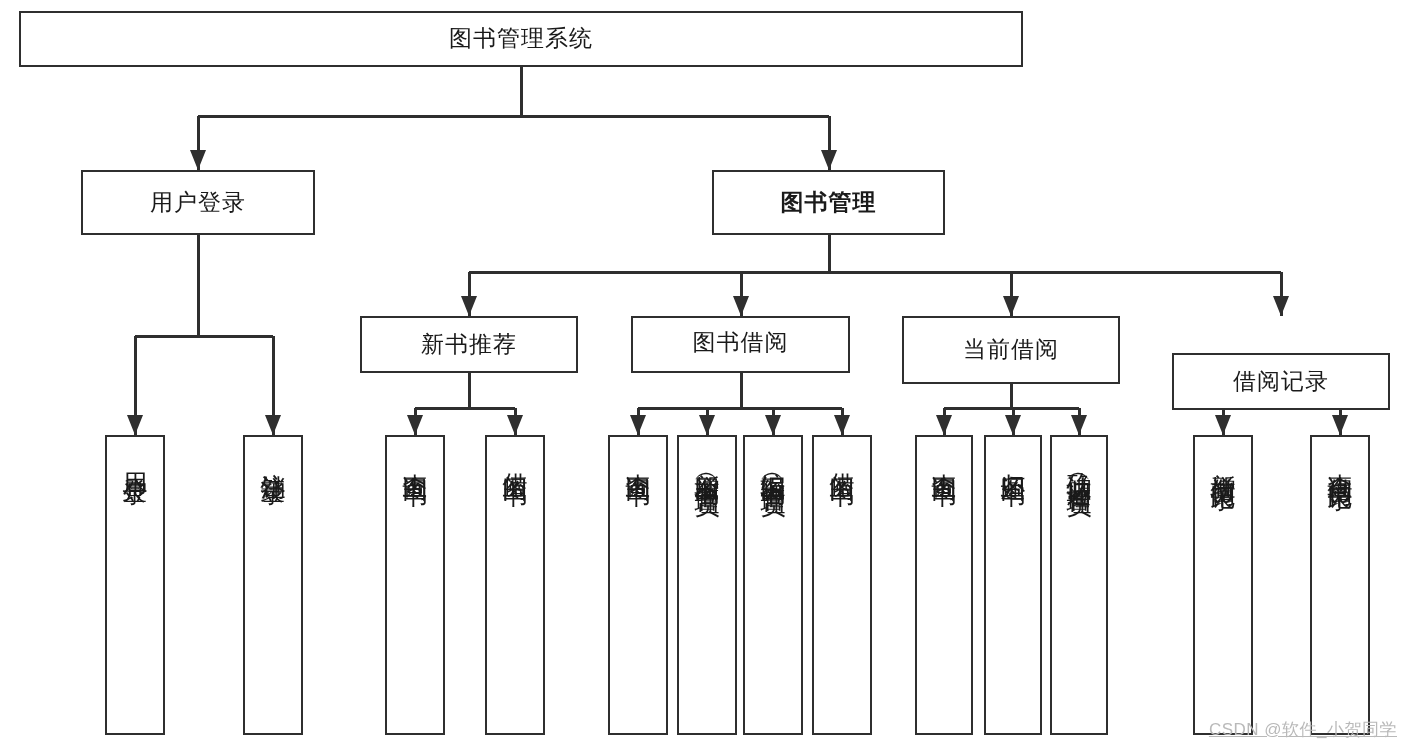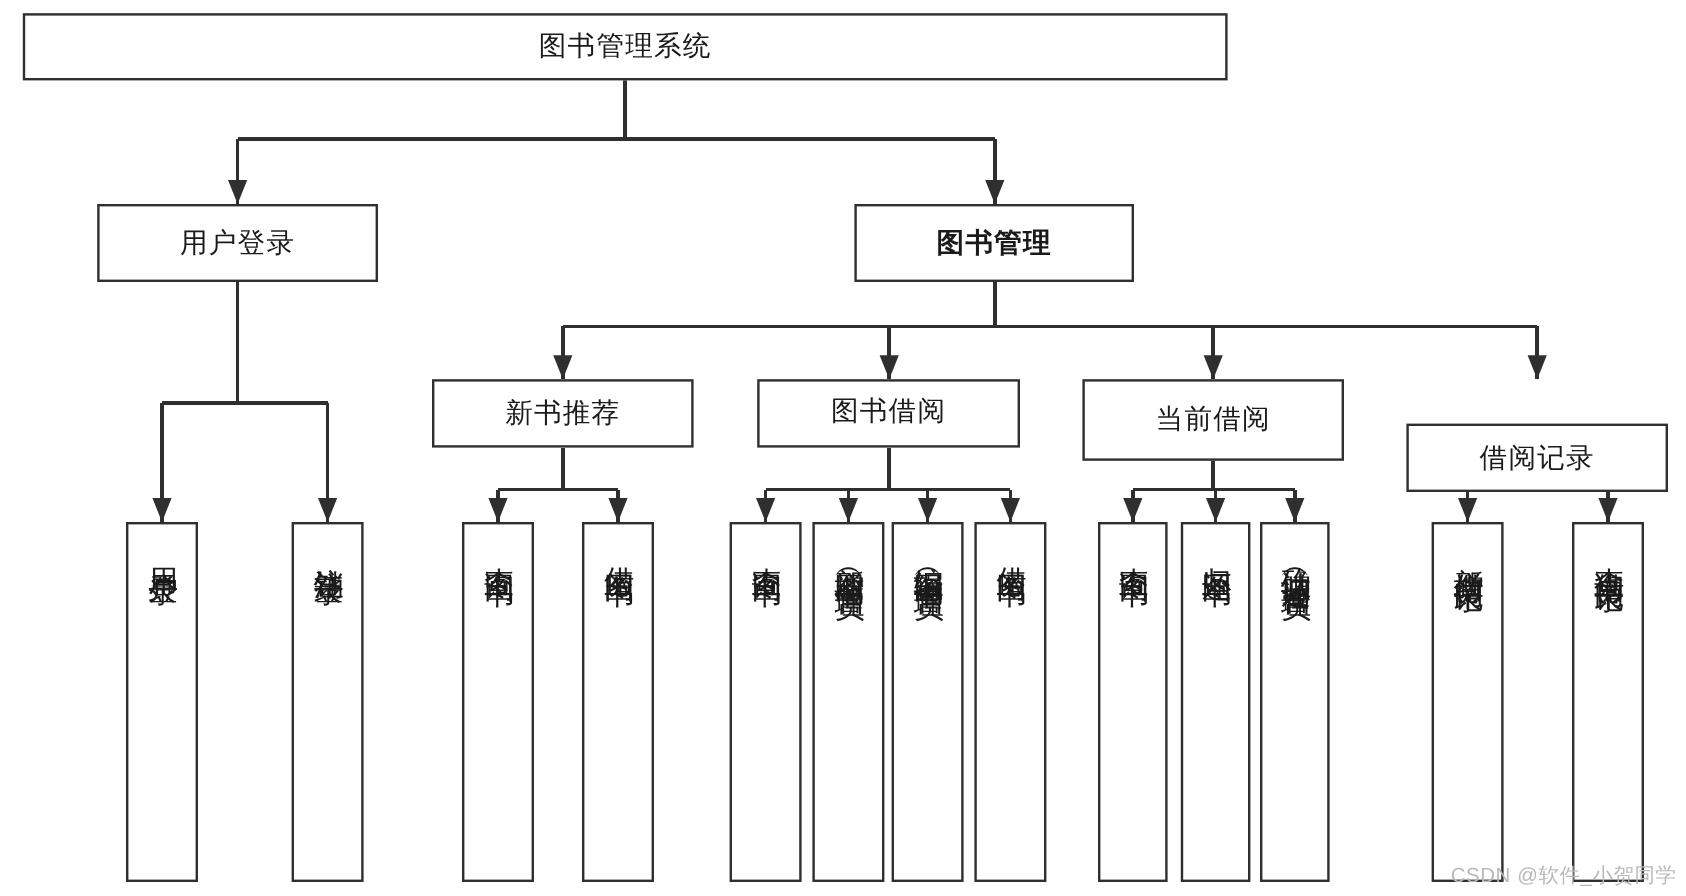--- a/index.html
+++ b/index.html
@@ -60,20 +60,21 @@
   }
   #watermark {
     position: absolute;
     right: 8px;
     bottom: 6px;
     font-size: 17px;
     color: #b9b9b9;
     letter-spacing: 0.5px;
     z-index: 5;
     white-space: nowrap;
+    text-decoration: underline;
   }
 </style>
 </head>
 <body>
 
 <div id="canvas">
   <svg id="edges" viewBox="0 0 1405 747">
       <line x1="521" y1="67" x2="521" y2="116" stroke="#2f2f2f" stroke-width="3" shape-rendering="crispEdges"></line>
       <line x1="198" y1="116" x2="829" y2="116" stroke="#2f2f2f" stroke-width="3" shape-rendering="crispEdges"></line>
       <line x1="198" y1="116" x2="198" y2="170" stroke="#2f2f2f" stroke-width="3" shape-rendering="crispEdges"></line>

